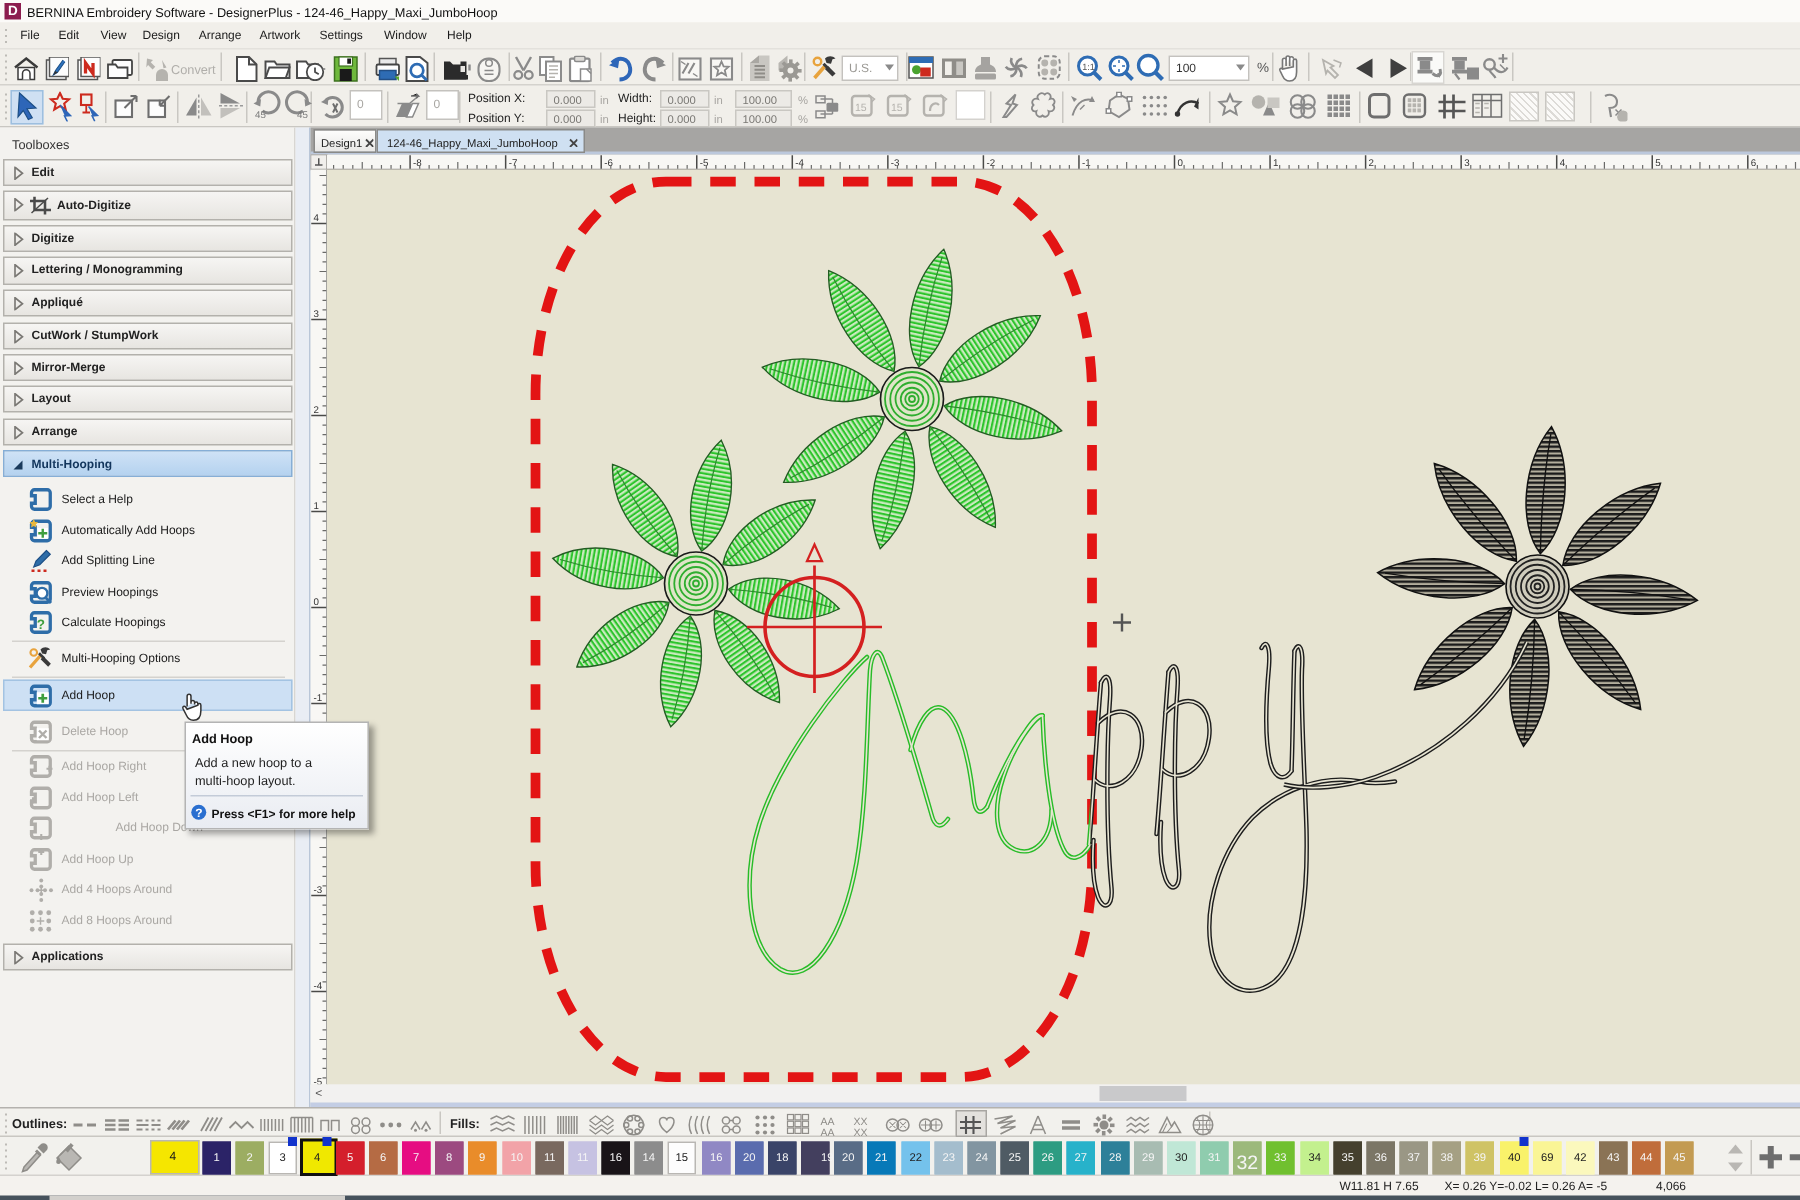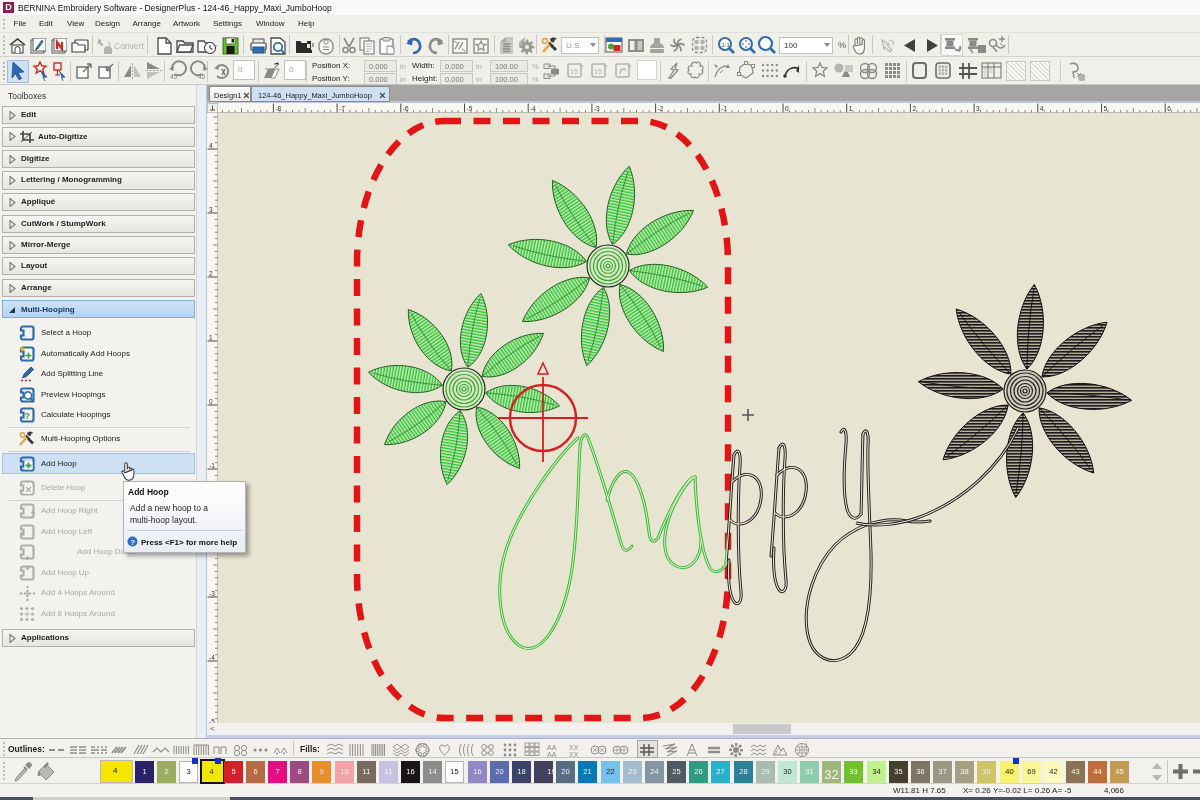--- a/index.html
+++ b/index.html
@@ -514,21 +514,21 @@
 <div class="abs" style="left:21px;top:305px;font-size:8px;font-weight:bold;color:#12355c;">Multi-Hooping</div>
 <div class="abs" style="left:2px;top:629px;width:193px;height:18px;background:linear-gradient(#f6f5f3,#e7e5e1);border:1px solid #b3b1ac;"></div>
 <svg class="abs" style="left:9px;top:634px;" width="7" height="9">
     <path d="M1 0.5 L6 4.5 L1 8.5z" fill="none" stroke="#7a7874" stroke-width="1.1"></path>
   </svg>
 <div class="abs" style="left:21px;top:633px;font-size:8px;font-weight:bold;color:#222;">Applications</div>
 <div class="abs" style="left:2px;top:453px;width:193px;height:21px;background:#cde0f4;border:1px solid #a3c3e2;"></div>
 <svg class="abs" style="left:19px;top:325px;" width="17" height="17" viewBox="0 0 17 17">
     <path d="M4 1.5 h8.5 a2 2 0 0 1 2 2 v9 a2 2 0 0 1-2 2 H4 a2 2 0 0 1-2-2 v-2 h2.5 v-5 H2 v-2 a2 2 0 0 1 2-2z" fill="none" stroke="#2e6da8" stroke-width="2.2"></path>
   </svg>
-<div class="abs" style="left:41px;top:328px;font-size:8px;color:#1a1a1a;">Select a Hoop</div>
+<div class="abs" style="left:41px;top:328px;font-size:8px;color:#1a1a1a;">Select a Help</div>
 <svg class="abs" style="left:19px;top:345.5px;" width="17" height="17" viewBox="0 0 17 17">
     <path d="M4 1.5 h8.5 a2 2 0 0 1 2 2 v9 a2 2 0 0 1-2 2 H4 a2 2 0 0 1-2-2 v-2 h2.5 v-5 H2 v-2 a2 2 0 0 1 2-2z" fill="none" stroke="#2e6da8" stroke-width="2.2"></path>
     <rect x="6" y="6" width="7" height="7" fill="#fff"></rect>
     <path d="M9.5 6.5 v6 M6.5 9.5 h6" stroke="#3f9e3f" stroke-width="1.6"></path>
     <path d="M3.5 0 l.9 2 2 .2 -1.5 1.4 .4 2.1 -1.8-1.1 -1.8 1.1 .4-2.1 L.6 2.2 l2-.2z" fill="#e8b73d"></path>
   </svg>
 <div class="abs" style="left:41px;top:348.5px;font-size:8px;color:#1a1a1a;">Automatically Add Hoops</div>
 <svg class="abs" style="left:19px;top:366px;" width="17" height="17" viewBox="0 0 17 17">
     <path d="M12 1 L5 8 l-1.5 4 4-1.5 7-7z" fill="#2e6da8" stroke="#1c4f86" stroke-width=".8"></path>
     <path d="M2 14.5 h2 M6 14.5 h2 M10 14.5 h2" stroke="#cd2a1e" stroke-width="1.6"></path>

